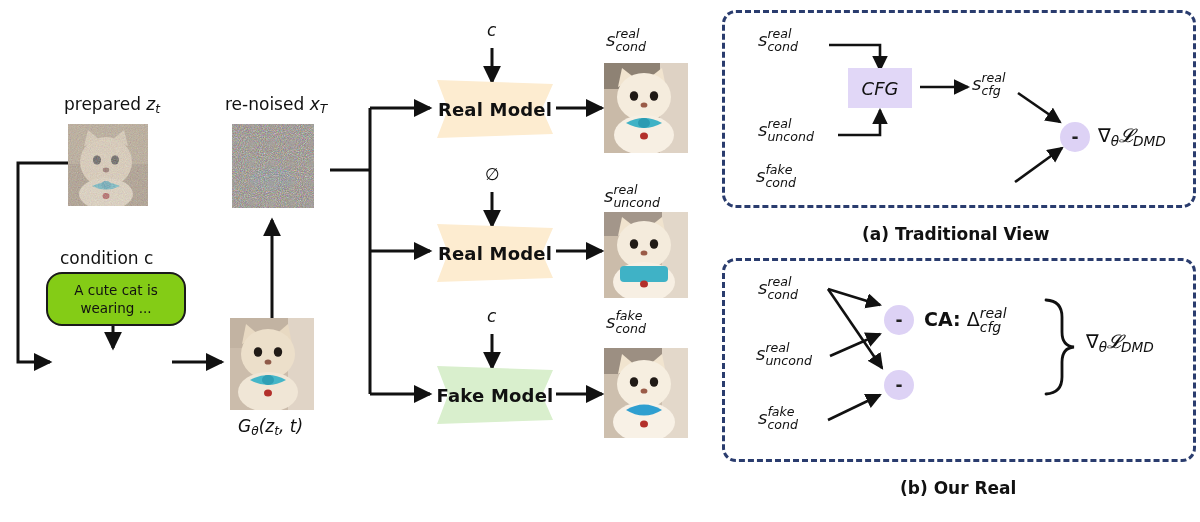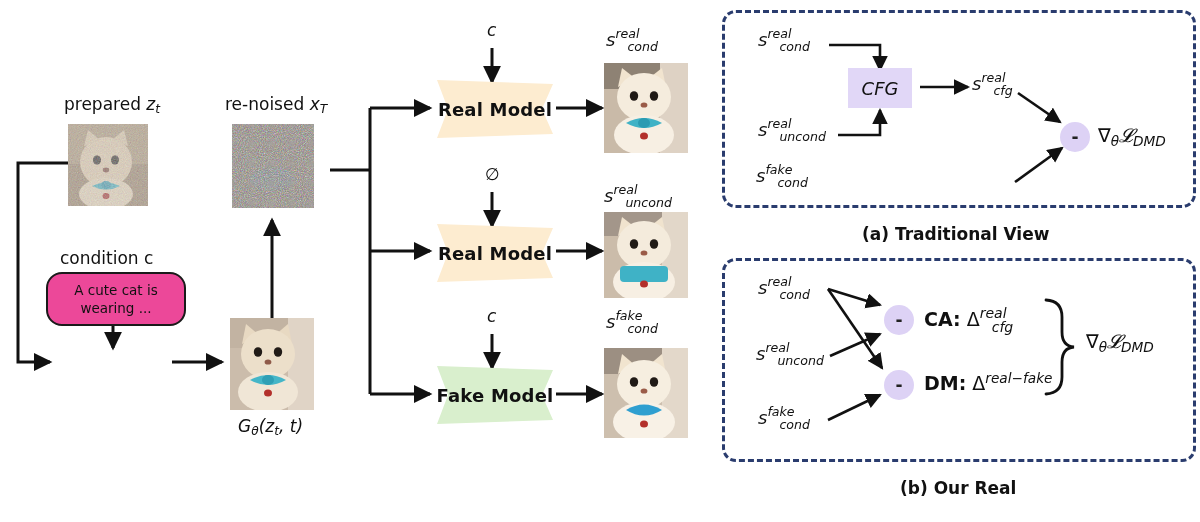--- a/index.html
+++ b/index.html
@@ -11,34 +11,34 @@
   .stage{position:absolute;left:0;top:0;width:1200px;height:522px;}
   .abs{position:absolute;}
 
   
   .lbl{font-size:17px;color:#101010;white-space:nowrap;line-height:1;}
   .math{font-style:italic;}
   .sub{font-size:0.72em;font-style:italic;vertical-align:-0.28em;}
   .sup{font-size:0.72em;font-style:italic;vertical-align:0.48em;}
   .stack{display:inline-block;position:relative;vertical-align:middle;font-style:italic;font-size:0.74em;line-height:1.0;text-align:left;}
   .stack .t{display:block;}
-  .stack .b{display:block;margin-left:12px;}
+  .stack .b{display:block;}
   .svar{display:inline-block;font-style:italic;font-size:18px;line-height:1;}
 
   
   .imgbox{position:absolute;overflow:hidden;background:#cdbfae;}
   .cat{position:absolute;left:0;top:0;width:100%;height:100%;}
 
   
   .trap{position:absolute;display:flex;align-items:center;justify-content:center;
     font-weight:bold;font-size:18px;color:#111;letter-spacing:.2px;}
   .trap .tshape{position:absolute;left:0;top:0;width:100%;height:100%;}
   .trap .ttext{position:relative;z-index:2;}
 
-  .bubble{position:absolute;border:2.4px solid #1a1a1a;border-radius:16px;background:#ec4899;
+  .bubble{position:absolute;border:2.4px solid #1a1a1a;border-radius:16px;background:#84cc16;
     display:flex;align-items:center;justify-content:center;text-align:center;
     font-size:13.5px;line-height:1.35;color:#111;}
 
   .panel{position:absolute;border:3px dashed #2a3c6e;border-radius:14px;background:transparent;}
   .cfgbox{position:absolute;background:#e1d7f7;display:flex;align-items:center;justify-content:center;
     font-style:italic;font-size:18px;color:#111;}
   .circ{position:absolute;border-radius:50%;background:#ddd2f5;display:flex;align-items:center;justify-content:center;
     font-size:17px;font-weight:700;color:#222;}
   .caption{position:absolute;font-size:17px;font-weight:bold;color:#111;white-space:nowrap;margin-top:16px;}
 
@@ -309,25 +309,20 @@
     <span>-</span>
   </div>
   <div class="abs lbl" style="left:924px;top:306px;font-size:19px;">
     <b>CA:</b>
     <span>Δ</span><span class="stack"><span class="t">real</span><span class="b">cfg</span></span>
   </div>
 
   <div class="circ" style="left:884px;top:370px;width:30px;height:30px;">
     <span>-</span>
   </div>
-  <div class="abs lbl" style="left:924px;top:372px;font-size:19px;">
-    <b></b>
-    <b>DM:</b>
-    <span>Δ</span><span class="sup">real−fake</span>
-  </div>
 
   <div class="abs lbl" style="left:1086px;top:332px;font-size:19px;">
     <span>∇</span><span class="sub">θ</span><span class="math">𝓛</span><span class="sub">DMD</span>
   </div>
 
   <div class="caption" style="left:900px;top:462px;">(b) Our Real</div>
 
 </div>
 
 </body></html>

